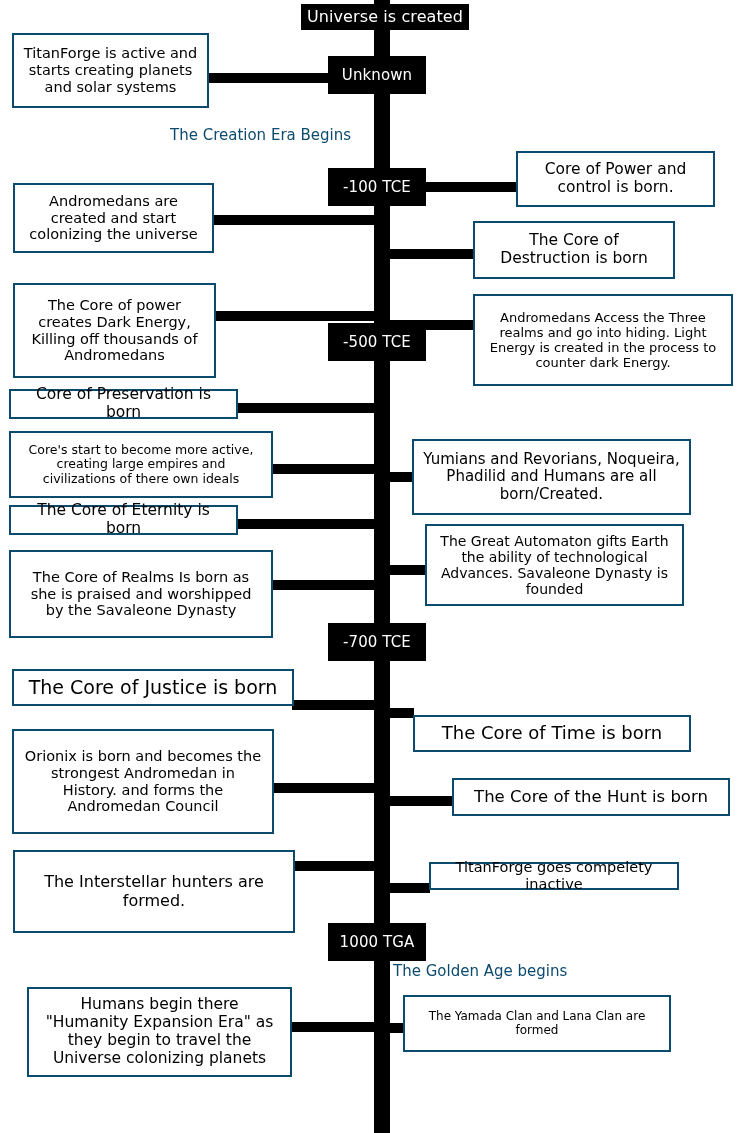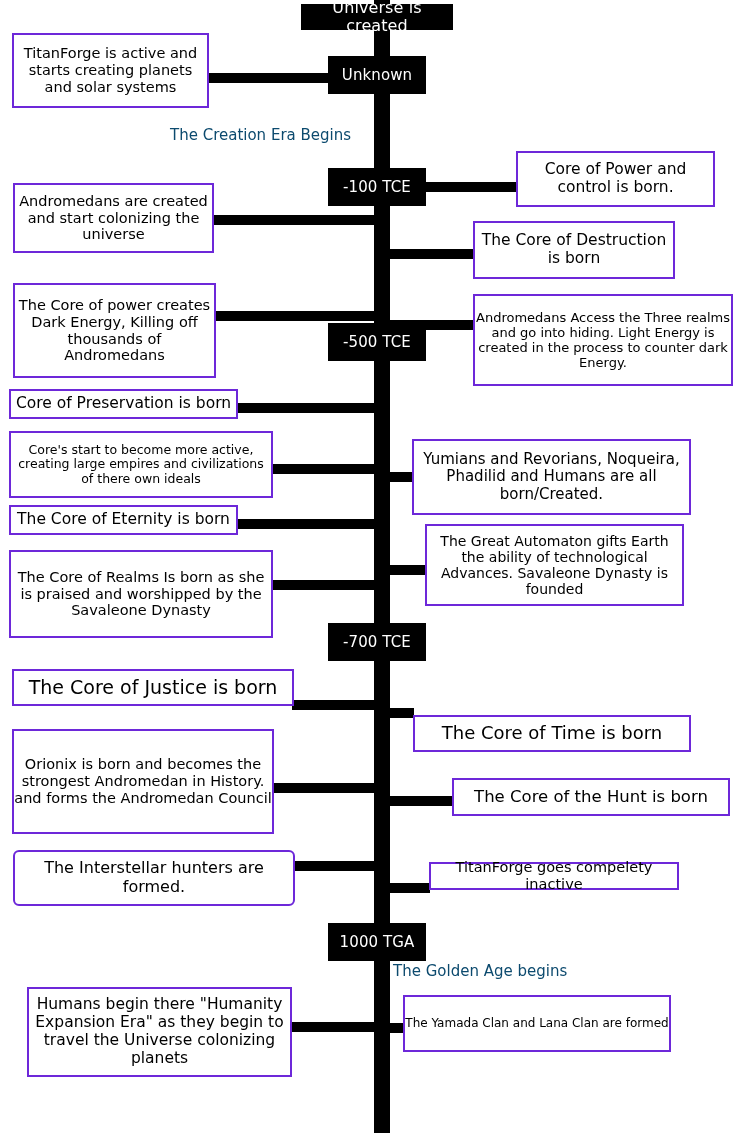--- a/index.html
+++ b/index.html
@@ -35,29 +35,29 @@
     align-items: center;
     justify-content: center;
     text-align: center;
     line-height: 1.12;
     letter-spacing: 0.1px;
   }
   
   .ebox {
     position: absolute;
     background: #ffffff;
-    border: 2px solid #6d28d9;
+    border: 2px solid #0c4a6e;
     color: #000000;
     display: flex;
     align-items: center;
     justify-content: center;
     text-align: center;
     line-height: 1.16;
     box-sizing: border-box;
-    padding: 2px 0;
+    padding: 2px 9px;
   }
   
   .conn {
     position: absolute;
     background: #000000;
     height: 10px;
   }
   
   .era {
     position: absolute;
@@ -89,21 +89,21 @@
   <div class="conn" style="left:384px; top:182px; width:134px;"></div>
   <div class="conn" style="left:384px; top:249px; width:90px;"></div>
   <div class="conn" style="left:384px; top:320px; width:90px;"></div>
   <div class="conn" style="left:384px; top:472px; width:30px;"></div>
   <div class="conn" style="left:384px; top:565px; width:42px;"></div>
   <div class="conn" style="left:384px; top:708px; width:30px;"></div>
   <div class="conn" style="left:384px; top:796px; width:68px;"></div>
   <div class="conn" style="left:384px; top:883px; width:46px;"></div>
   <div class="conn" style="left:384px; top:1023px; width:20px;"></div>
 
-  <div class="marker" style="left:301px; top:4px; width:152px; height:26px; font-size:16px;">
+  <div class="marker" style="left:301px; top:4px; width:168px; height:26px; font-size:16px;">
     <span>Universe is created</span>
   </div>
 
   <div class="marker" style="left:328px; top:56px; width:98px; height:38px; font-size:15px;">
     <span>Unknown</span>
   </div>
 
   <div class="marker" style="left:328px; top:168px; width:98px; height:38px; font-size:15px;">
     <span>-100 TCE</span>
   </div>
@@ -135,21 +135,21 @@
   <div class="ebox" style="left:9px; top:431px; width:264px; height:67px; font-size:12.5px;">Core's start to become more active, creating large empires and civilizations of there own ideals</div>
 
   <div class="ebox" style="left:9px; top:505px; width:229px; height:30px; font-size:15.5px;">The Core of Eternity is born</div>
 
   <div class="ebox" style="left:9px; top:550px; width:264px; height:88px; font-size:14.5px;">The Core of Realms Is born as she is praised and worshipped by the Savaleone Dynasty</div>
 
   <div class="ebox" style="left:12px; top:669px; width:282px; height:37px; font-size:19px;">The Core of Justice is born</div>
 
   <div class="ebox" style="left:12px; top:729px; width:262px; height:105px; font-size:14.5px;">Orionix is born and becomes the strongest Andromedan in History. and forms the Andromedan Council</div>
 
-  <div class="ebox" style="left:13px; top:850px; width:282px; height:56px; font-size:16px;border-radius:6px;">The Interstellar hunters are formed.</div>
+  <div class="ebox" style="left:13px; top:850px; width:282px; height:83px; font-size:16px;">The Interstellar hunters are formed.</div>
 
   <div class="ebox" style="left:27px; top:987px; width:265px; height:90px; font-size:15.5px;">Humans begin there "Humanity Expansion Era" as they begin to travel the Universe colonizing planets</div>
 
   <div class="ebox" style="left:516px; top:151px; width:199px; height:56px; font-size:15.5px;">Core of Power and control is born.</div>
 
   <div class="ebox" style="left:473px; top:221px; width:202px; height:58px; font-size:15.5px;">The Core of Destruction is born</div>
 
   <div class="ebox" style="left:473px; top:294px; width:260px; height:92px; font-size:13px;">Andromedans Access the Three realms and go into hiding. Light Energy is created in the process to counter dark Energy.</div>
 
   <div class="ebox" style="left:412px; top:439px; width:279px; height:76px; font-size:15px;">Yumians and Revorians, Noqueira, Phadilid and Humans are all born/Created.</div>

